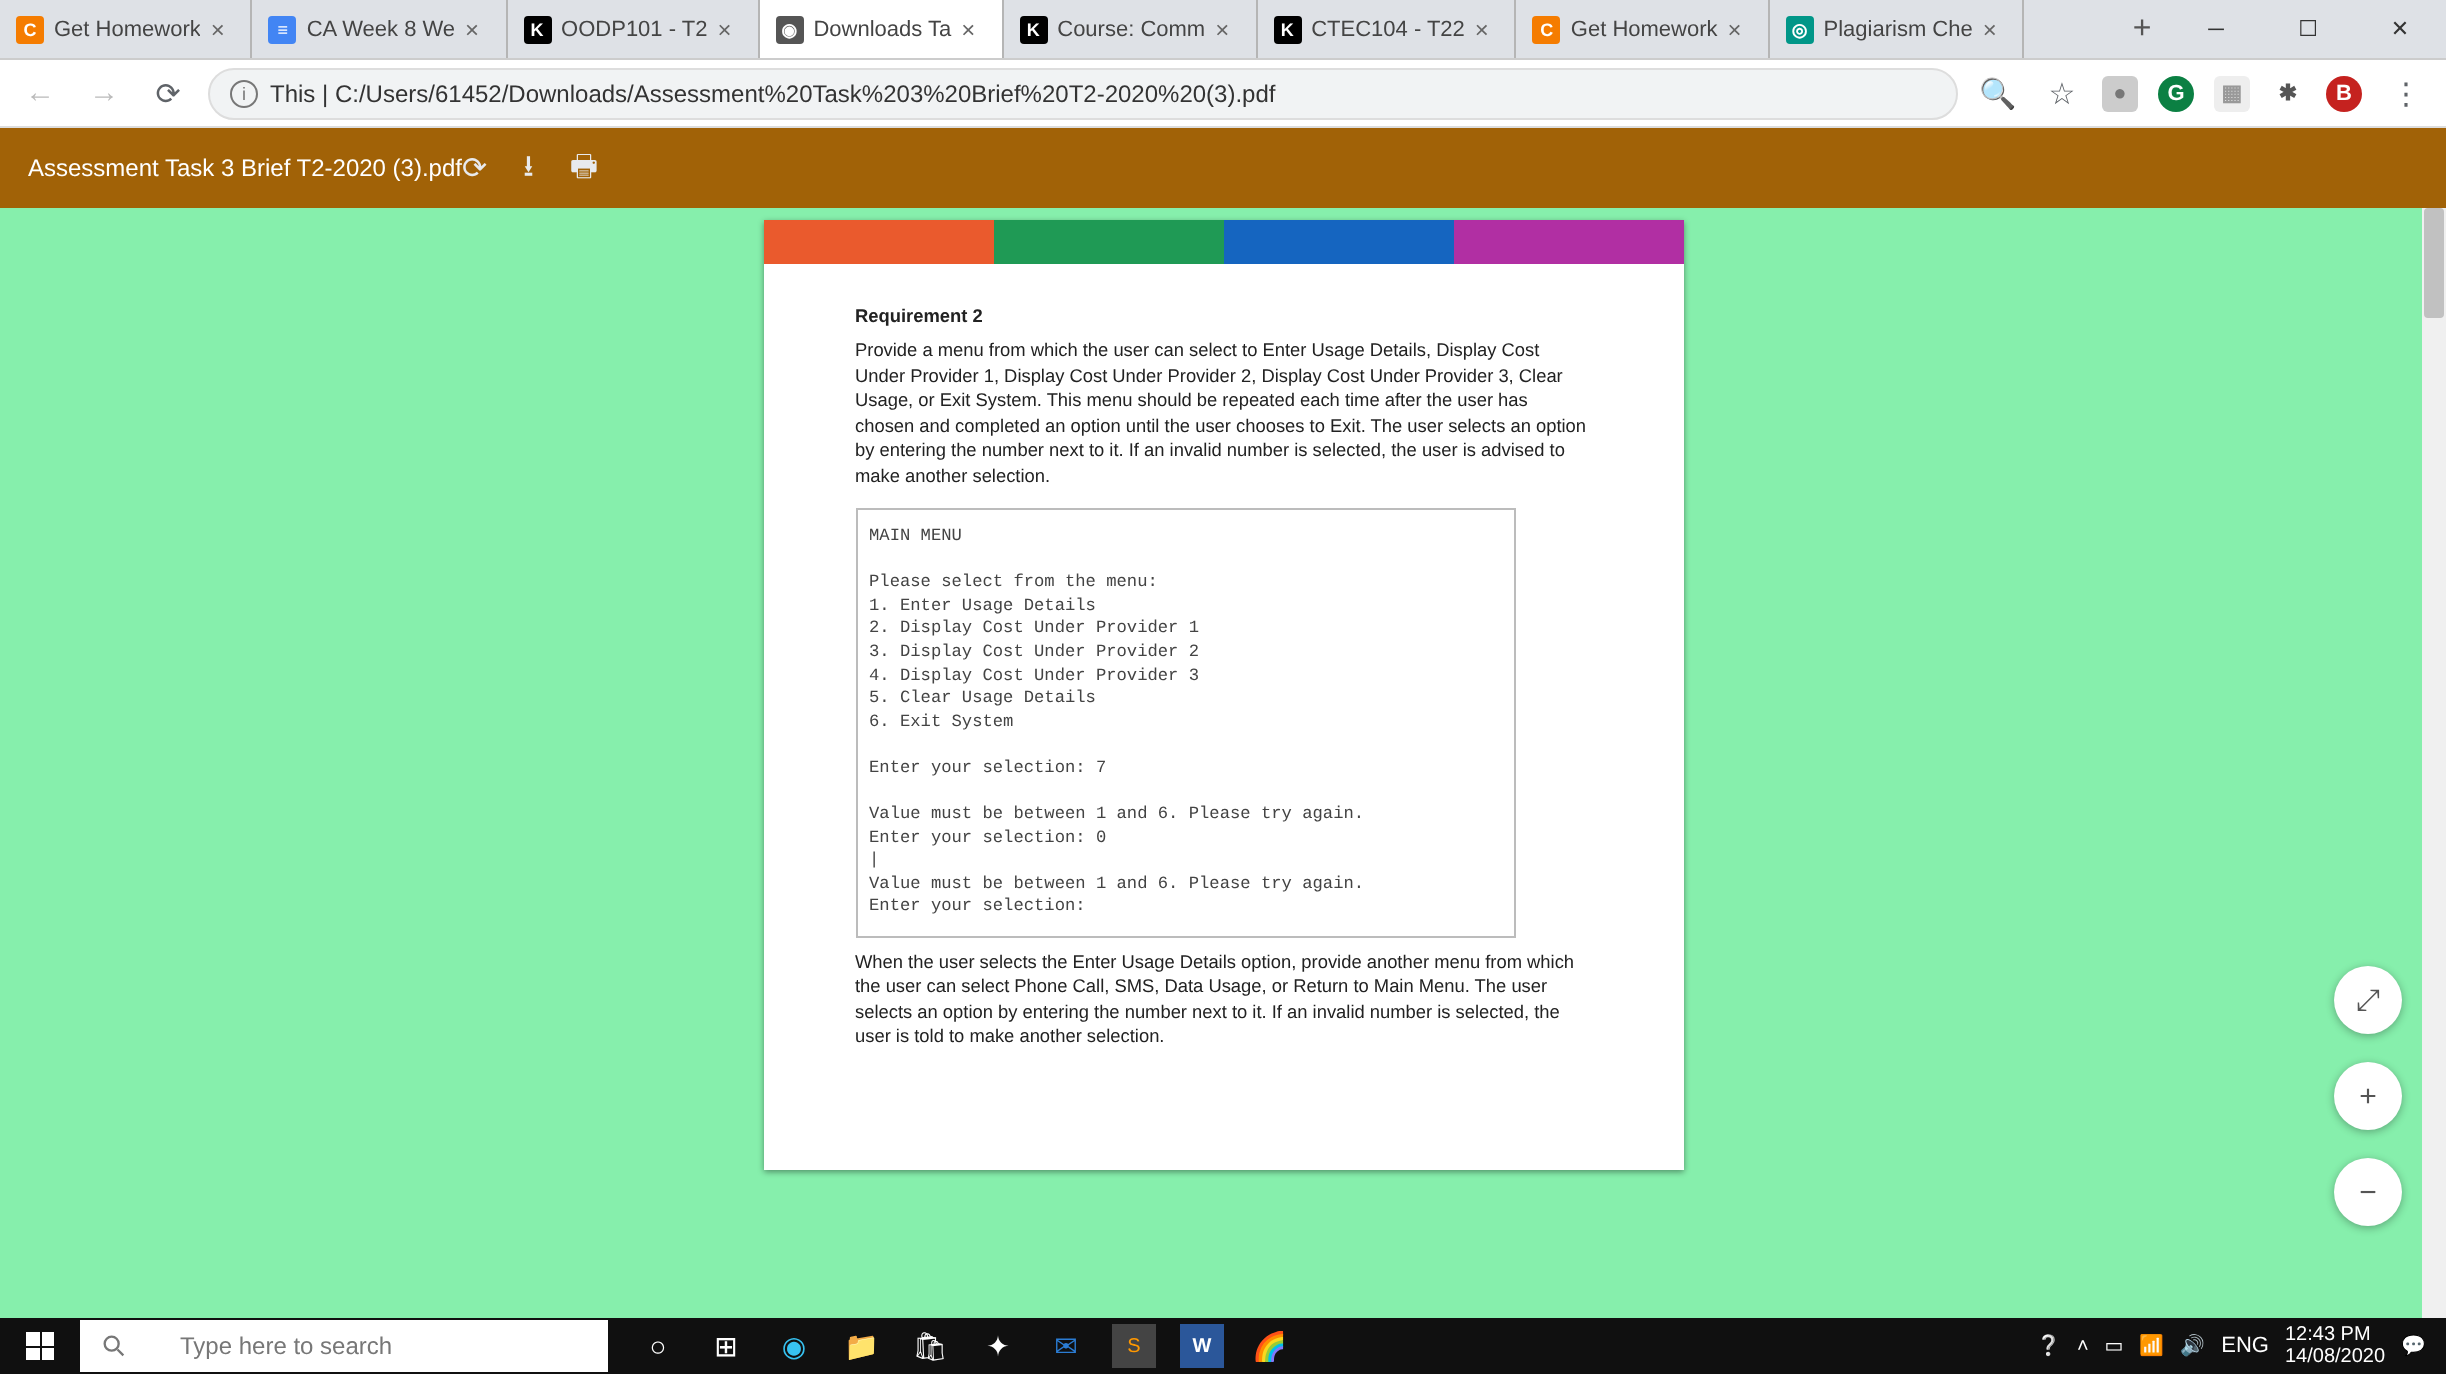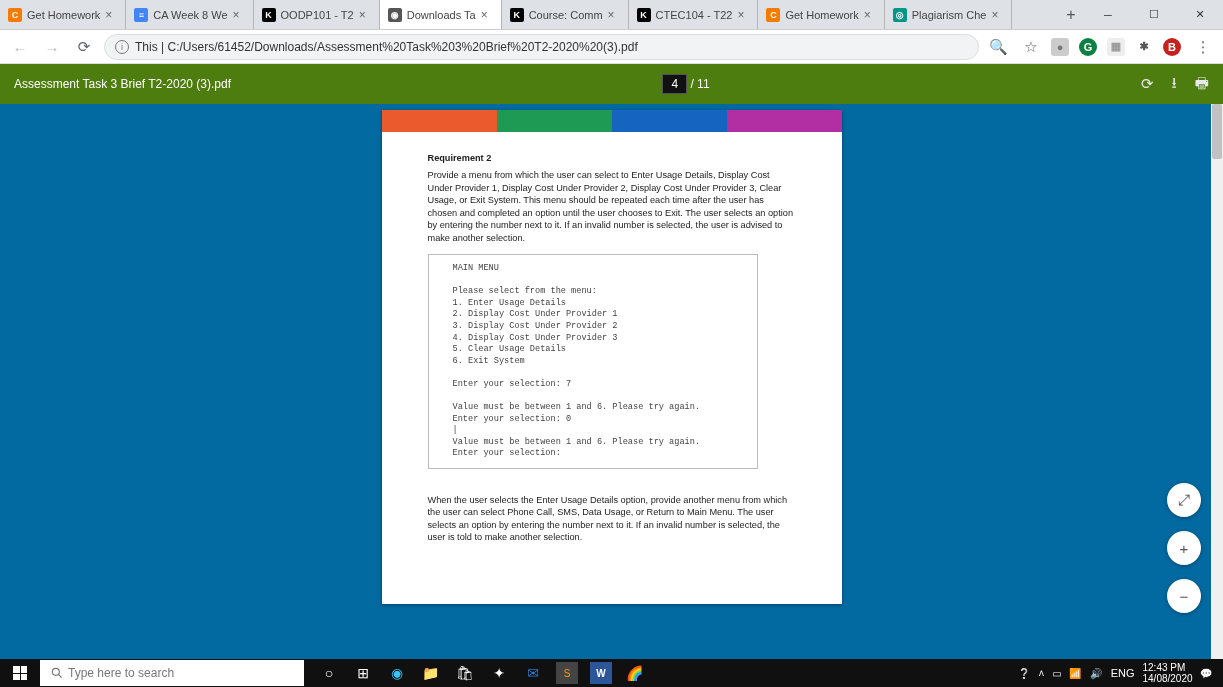--- a/index.html
+++ b/index.html
@@ -16,44 +16,44 @@
 .winbtn{width:46px;display:flex;align-items:center;justify-content:center;color:#333;font-size:11px}
 .addrbar{height:34px;display:flex;align-items:center;padding:0 8px;gap:8px;background:#fff;border-bottom:1px solid #ddd}
 .navbtn{width:24px;height:24px;display:flex;align-items:center;justify-content:center;color:#5f6368;font-size:15px;border-radius:50%}
 .navbtn.dis{color:#bbb}
 .omnibox{flex:1;height:26px;border:1px solid #ddd;border-radius:13px;display:flex;align-items:center;padding:0 10px;font-size:12px;color:#555;gap:6px;background:#f1f3f4}
 .info-i{width:14px;height:14px;border:1px solid #777;border-radius:50%;display:flex;align-items:center;justify-content:center;font-size:9px;color:#777}
 .omni-url{color:#333}
 .omni-url .file{color:#333}
 .exticons{display:flex;gap:10px;align-items:center}
 .exticon{width:18px;height:18px;border-radius:3px;display:flex;align-items:center;justify-content:center;font-size:11px;font-weight:bold}
-.pdfbar{height:40px;background:#4d7c0f;display:flex;align-items:center;color:#fff;padding:0 14px;font-size:12px}
+.pdfbar{height:40px;background:#a16207;display:flex;align-items:center;color:#fff;padding:0 14px;font-size:12px}
 .pdf-title{flex:0 0 auto}
 .pdf-center{flex:1;text-align:center}
 .pagebox{display:inline-block;background:#111;padding:2px 8px;border:1px solid #555}
 .pdf-right{display:flex;gap:18px;align-items:center}
 .pdf-icon{font-size:15px;color:#e8eaed}
-.viewer{position:absolute;top:104px;left:0;right:0;bottom:28px;background:#0369a1;overflow:auto}
+.viewer{position:absolute;top:104px;left:0;right:0;bottom:28px;background:#86efac;overflow:auto}
 .vscroll{position:absolute;top:104px;right:0;bottom:28px;width:12px;background:#f0f0f0}
 .vthumb{position:absolute;top:0;left:1px;right:1px;height:55px;background:#c1c1c1;border-radius:2px}
 .page{width:460px;margin:6px auto 0;background:#fff;box-shadow:0 1px 3px rgba(0,0,0,.4);padding-bottom:40px}
 .band{height:22px;display:flex}
 .b{flex:1}
 .doc{padding:20px 46px 10px;font-size:9.2px;color:#222;line-height:1.35}
 .req{font-weight:bold;margin-bottom:5px}
 .para{margin-bottom:10px;text-align:left}
-.codebox{border:1px solid #bcbcbc;padding:8px 24px;margin:6px 0 25px;font-family:"Courier New",monospace;font-size:8.6px;color:#444;max-width:330px}
+.codebox{border:1px solid #bcbcbc;padding:8px 6px;margin:6px 0 6px;font-family:"Courier New",monospace;font-size:8.6px;color:#444;max-width:330px}
 .codebox.wider{max-width:300px}
 .fabcol{position:absolute;right:22px;bottom:46px;display:flex;flex-direction:column;gap:14px}
 .fab{width:34px;height:34px;border-radius:50%;background:#fff;box-shadow:0 1px 4px rgba(0,0,0,.3);display:flex;align-items:center;justify-content:center;font-size:15px;color:#555}
 .taskbar{position:absolute;bottom:0;left:0;right:0;height:28px;background:#101010;display:flex;align-items:center;color:#fff}
 .startbtn{width:40px;height:28px;display:flex;align-items:center;justify-content:center}
 .wingrid{width:14px;height:14px;display:grid;grid-template-columns:1fr 1fr;grid-template-rows:1fr 1fr;gap:1px}
 .wingrid span{background:#fff}
-.search{display:flex;align-items:center;background:#fff;color:#777;height:26px;width:264px;margin-left:0;padding:0 10px;gap:4px;font-size:12px}
+.search{display:flex;align-items:center;background:#fff;color:#777;height:26px;width:264px;margin-left:0;padding:0 10px;gap:26px;font-size:12px}
 .search svg{width:14px;height:14px}
 .tbicons{display:flex;align-items:center;gap:12px;margin-left:14px}
 .tbicon{width:22px;height:22px;display:flex;align-items:center;justify-content:center;font-size:14px}
 .tray{margin-left:auto;display:flex;align-items:center;gap:8px;padding-right:10px;font-size:10px}
 .clock{line-height:1.1;font-size:10px}
 .lang{font-size:11px}
 </style>
 </head>
 <body>
 
@@ -123,23 +123,20 @@
     <div class="exticon" style="background:#0b8043;color:#fff;border-radius:50%">G</div>
     <div class="exticon" style="background:#eee;color:#999">▦</div>
     <div class="exticon" style="color:#555">✱</div>
     <div class="exticon" style="background:#c5221f;color:#fff;border-radius:50%">B</div>
     <div class="navbtn">⋮</div>
   </div>
 </div>
 
 <div class="pdfbar">
   <div class="pdf-title">Assessment Task 3 Brief T2-2020 (3).pdf</div>
-  <div class="pdf-center">
-    <span class="pagebox">4</span><span> / </span><span>11</span>
-  </div>
   <div class="pdf-right">
     <span class="pdf-icon">⟳</span>
     <span class="pdf-icon">⭳</span>
     <span class="pdf-icon">🖶</span>
   </div>
 </div>
 
 <div class="viewer">
   <div class="page">
     <div class="band">

